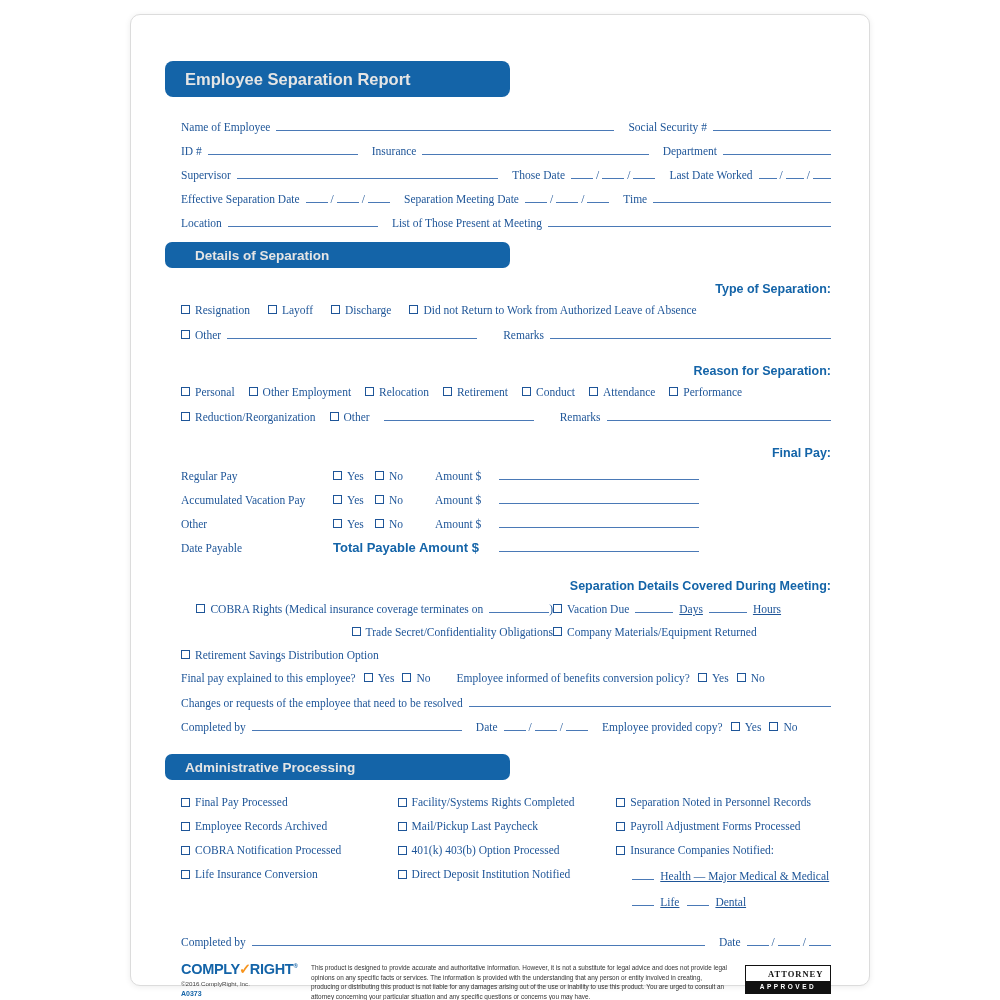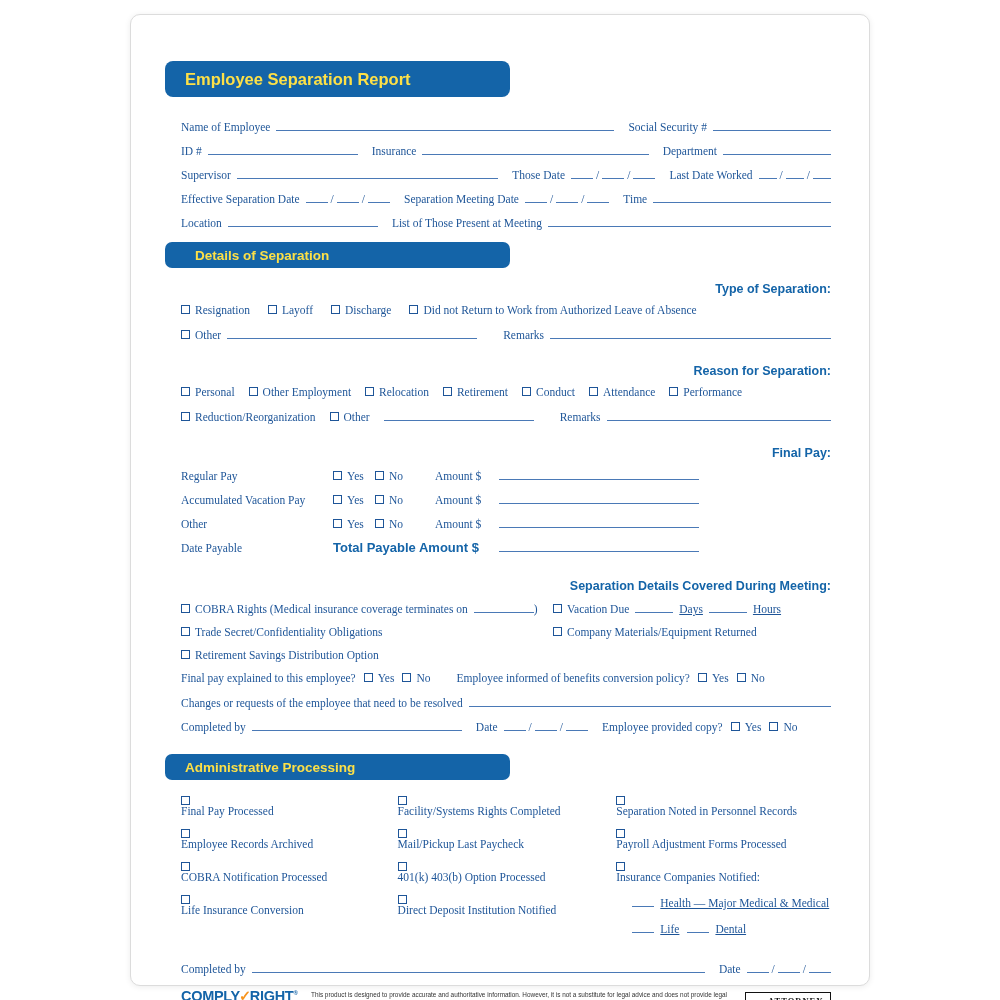--- a/index.html
+++ b/index.html
@@ -16,21 +16,21 @@
     display:flex;justify-content:center;align-items:flex-start;
   }
   .paper{
     width:740px;height:972px;margin-top:14px;
     background:#fff;border:1px solid #dcdcdc;border-radius:10px;
     box-shadow:0 1px 6px rgba(0,0,0,.08);
     padding:46px 38px 0 50px;
     color:var(--text);
   }
   .banner{
-    background:var(--banner);color:#fde047;
+    background:var(--banner);color:#e5e5e5;
     font-family:"Liberation Sans", sans-serif;font-weight:bold;
     border-radius:8px;margin-left:-16px;width:345px;
     display:flex;align-items:center;padding-left:20px;
   }
   .banner-lg{height:36px;font-size:16.5px;}
   .banner-sm{height:26px;font-size:13.5px;border-radius:7px;}
   .heading{
     font-family:"Liberation Sans", sans-serif;font-weight:bold;
     color:var(--banner);font-size:12.5px;
   }
@@ -59,26 +59,26 @@
   .gap14 > .cbi{margin-right:14px;}
   .fp-row{display:flex;align-items:baseline;font-size:11.5px;margin-bottom:9px;line-height:13px;}
   .fp-label{width:152px;}
   .fp-yes{width:42px;}
   .fp-no{width:60px;}
   .fp-amt{width:64px;}
   .fp-total{
     font-family:"Liberation Sans", sans-serif;font-weight:bold;
     color:var(--banner);font-size:13px;width:166px;
   }
-  .half{width:372px;flex:none;display:inline-flex;align-items:baseline;}
+  .half{width:372px;flex:none;display:inline-flex;align-items:baseline;justify-content:flex-end;}
   .admin-grid{
     display:grid;grid-template-columns:1.02fr 1.03fr 1.06fr;
     column-gap:10px;margin-top:16px;font-size:11.5px;
   }
-  .admin-item{display:flex;align-items:flex-start;margin-bottom:11px;line-height:13px;flex-direction:column;}
+  .admin-item{display:flex;align-items:center;margin-bottom:11px;line-height:13px;}
   .admin-sub{display:flex;align-items:baseline;margin:0 0 11px 16px;line-height:13px;}
   .bottom{display:flex;align-items:flex-start;margin-top:12px;}
   .logo-col{width:120px;flex:none;}
   .logo{font-family:"Liberation Sans", sans-serif;font-weight:800;font-size:14.5px;
         color:var(--banner);letter-spacing:-.3px;white-space:nowrap;}
   .logo .check{color:var(--orange);font-weight:900;margin:0 -1px;}
   .logo .reg{font-size:6px;vertical-align:super;}
   .copyright{font-family:"Liberation Sans", sans-serif;font-size:6.2px;color:#444;margin-top:3px;}
   .form-no{font-family:"Liberation Sans", sans-serif;font-size:7px;font-weight:bold;color:var(--banner);margin-top:3px;}
   .disclaimer{

